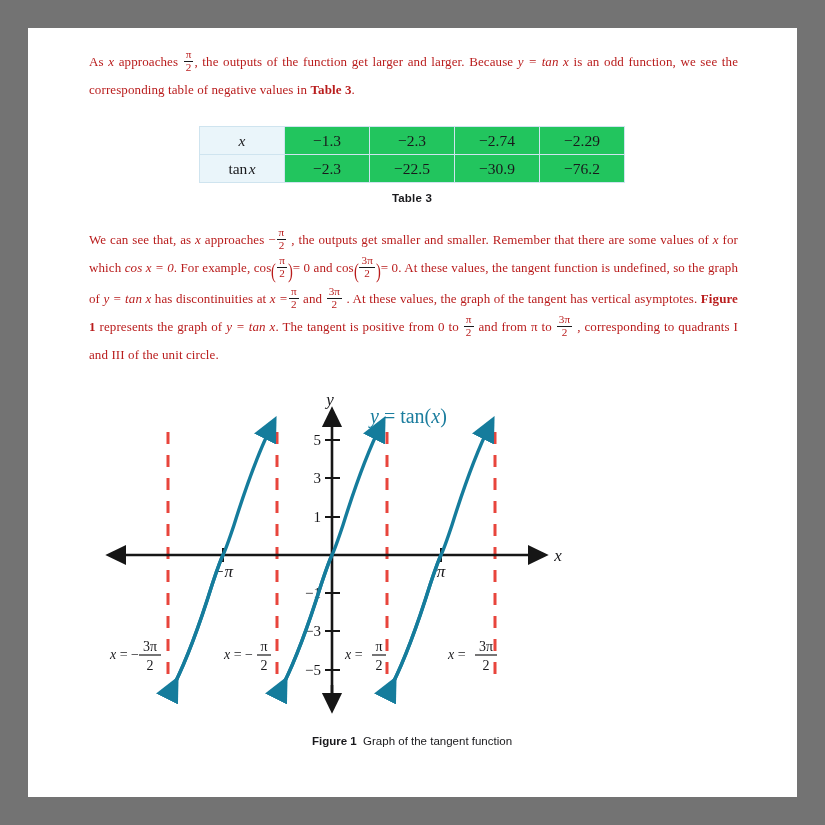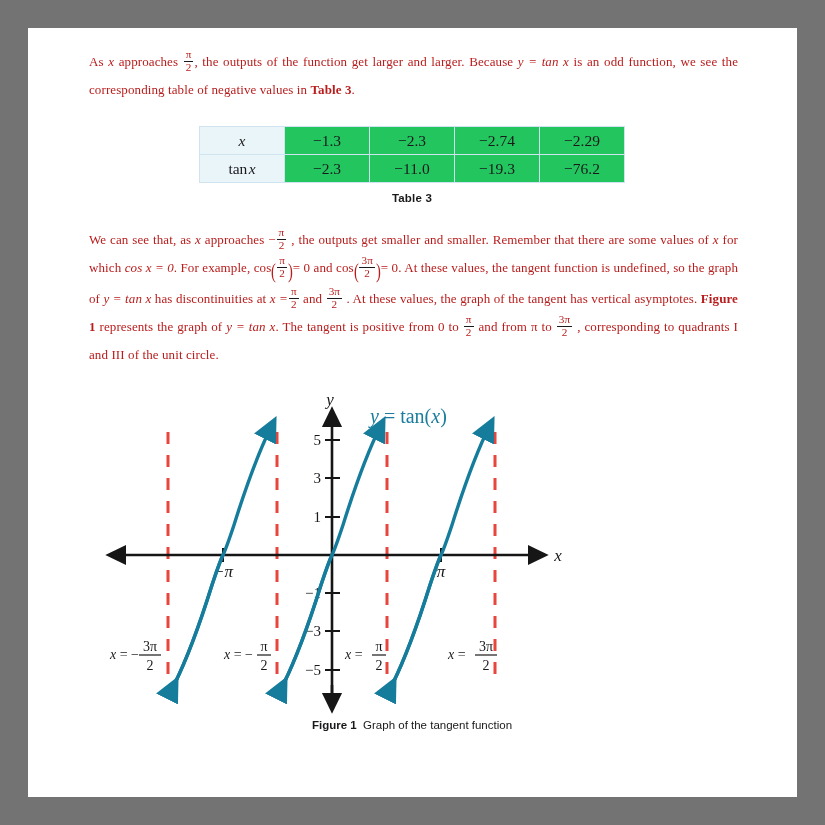--- a/index.html
+++ b/index.html
@@ -103,21 +103,21 @@
   .figure-wrap {
     position: relative;
     margin-top: 16px;
     height: 345px;
   }
   .fig-caption {
     text-align: center;
     font-family: "Liberation Sans", sans-serif;
     font-size: 11.5px;
     color: #19191c;
-    margin-top: 4px;
+    margin-top: 20px;
   }
   .fig-caption .cap-bold { font-weight: bold; }
   svg.graph { display: block; margin: 0 auto; }
   .tick-lbl {
     font-family: "Liberation Serif", serif;
     font-size: 15px;
     fill: #19191c;
   }
   .axis-lbl {
     font-family: "Liberation Serif", serif;
@@ -150,22 +150,22 @@
             <tr>
           <td class="hdr"><span class="mi">x</span></td>
           <td class="val">−1.3</td>
           <td class="val">−2.3</td>
           <td class="val">−2.74</td>
           <td class="val">−2.29</td>
         </tr>
         <tr>
           <td class="hdr"><span class="mn">tan </span><span class="mi">x</span></td>
           <td class="val">−2.3</td>
-          <td class="val">−11.0</td>
-          <td class="val">−19.3</td>
+          <td class="val">−22.5</td>
+          <td class="val">−30.9</td>
           <td class="val">−76.2</td>
         </tr>
       </tbody>
         </table>
     </div>
     <div class="table-caption">Table 3</div>
 
     <p class="para second"><span>We can see that, as </span><span class="mi">x</span><span> approaches −</span><span class="frac"><span class="num mn">π</span><span class="den mn">2</span></span><span> , the outputs get smaller and smaller. Remember that there are some values of </span><span class="mi">x</span><span> for which </span><span class="mi">cos x = 0</span><span>. For example, </span><span class="mn">cos</span><span class="paren">(</span><span class="frac"><span class="num mn">π</span><span class="den mn">2</span></span><span class="paren">)</span><span class="mn">= 0</span><span> and </span><span class="mn">cos</span><span class="paren">(</span><span class="frac"><span class="num mn">3π</span><span class="den mn">2</span></span><span class="paren">)</span><span class="mn">= 0</span><span>. At these values, the tangent function is undefined, so the graph of </span><span class="mi">y = tan x</span><span> has discontinuities at </span><span class="mi">x =</span><span class="frac"><span class="num mn">π</span><span class="den mn">2</span></span><span> and </span><span class="frac"><span class="num mn">3π</span><span class="den mn">2</span></span><span> . At these values, the graph of the tangent has vertical asymptotes. </span><span class="bold">Figure 1</span><span> represents the graph of </span><span class="mi">y = tan x</span><span>. The tangent is positive from 0 to </span><span class="frac"><span class="num mn">π</span><span class="den mn">2</span></span><span> and from π to </span><span class="frac"><span class="num mn">3π</span><span class="den mn">2</span></span><span> , corresponding to quadrants I and III of the unit circle.</span></p>
 
     <div class="figure-wrap">

